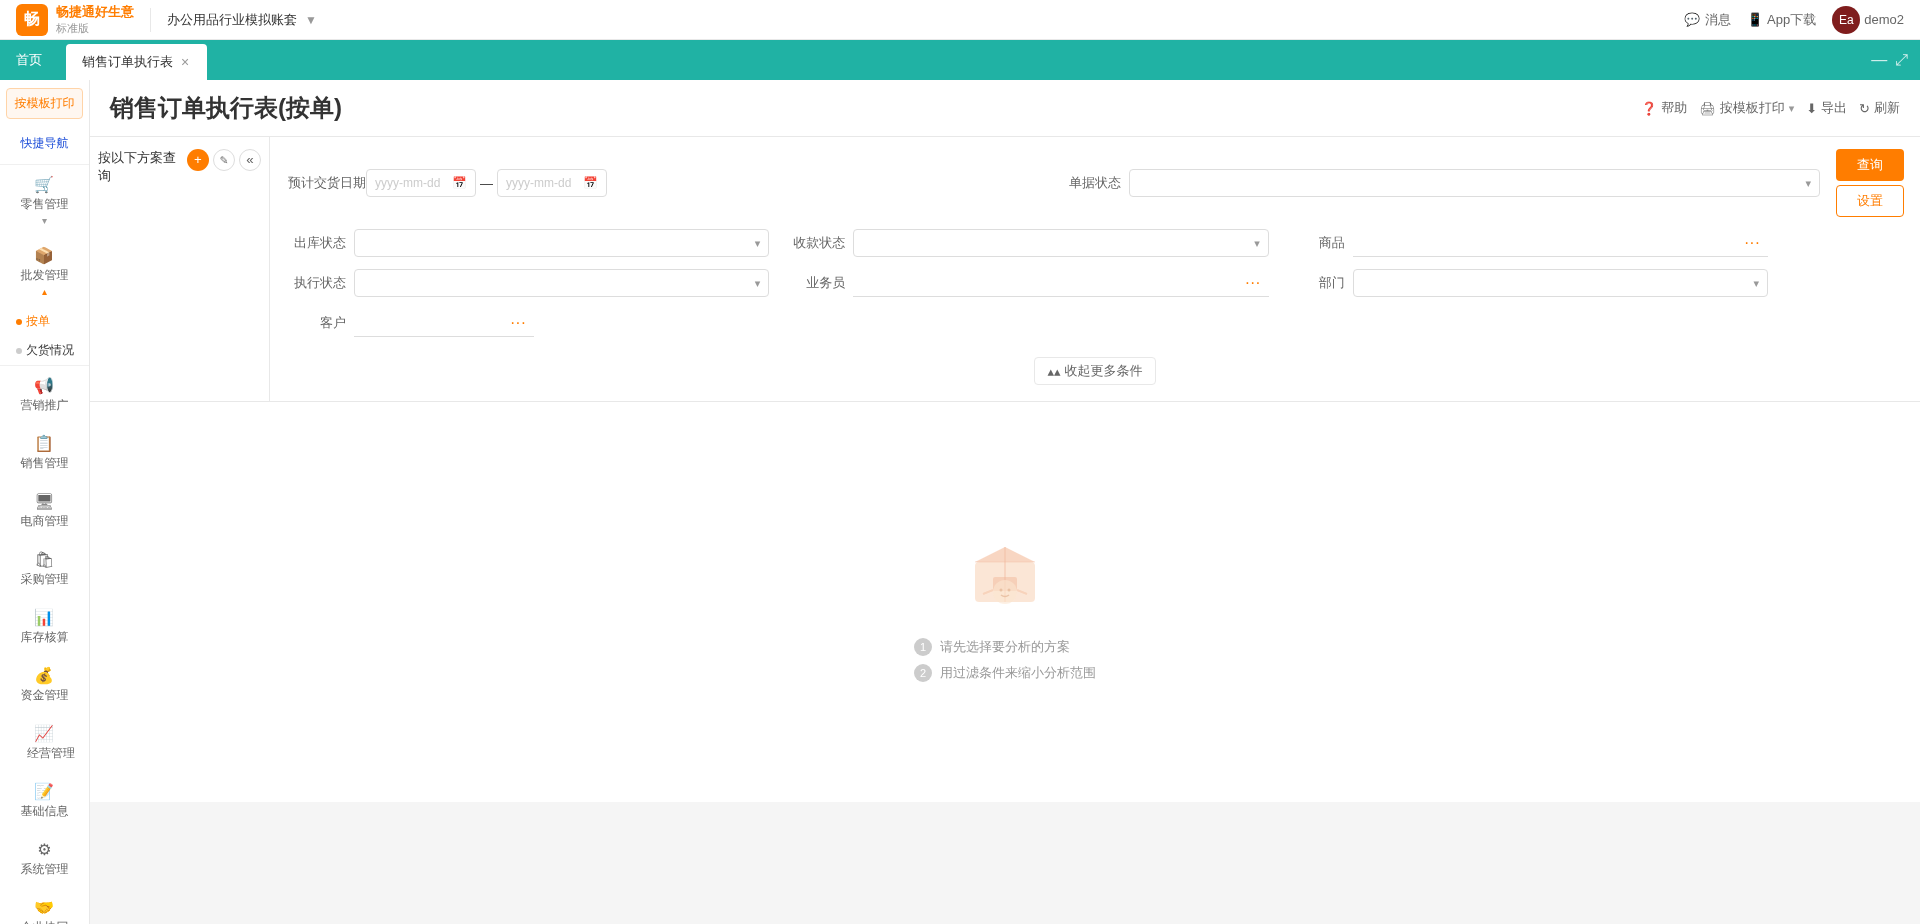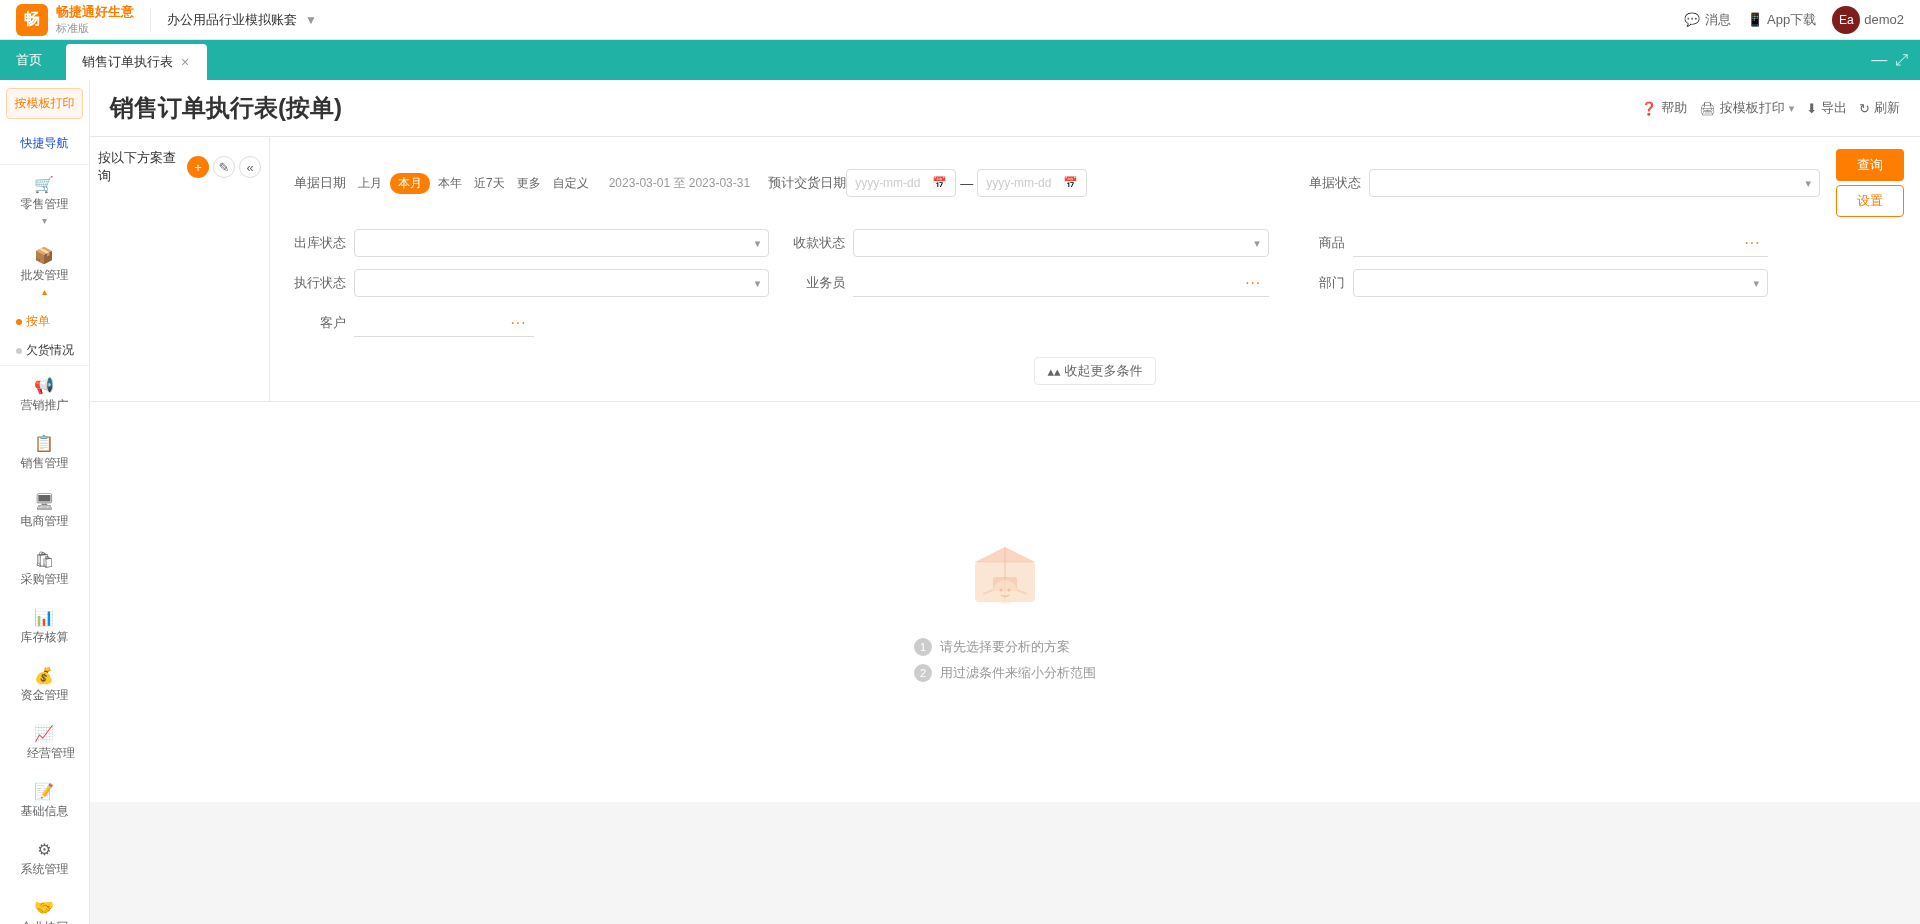--- a/index.html
+++ b/index.html
@@ -40,21 +40,21 @@
     
     .content-area { flex: 1; overflow-y: auto; background: #f5f5f5; }
     .page-header { background: #fff; padding: 12px 20px; display: flex; align-items: center; justify-content: space-between; border-bottom: 1px solid #e8e8e8; }
     .page-title { font-size: 24px; font-weight: bold; color: #333; }
     .page-header-actions { display: flex; align-items: center; gap: 12px; }
     .page-header-action { display: flex; align-items: center; gap: 4px; color: #666; font-size: 13px; cursor: pointer; }
 
     
     .filter-panel { display: flex; background: #fff; margin: 0; border-bottom: 1px solid #e8e8e8; }
     .filter-left { width: 180px; flex-shrink: 0; border-right: 1px solid #e8e8e8; padding: 12px 8px; }
-    .filter-left-header { display: flex; align-items: center; justify-content: space-between; margin-bottom: 12px; }
+    .filter-left-header { display: flex; align-items: flex-start; justify-content: space-between; margin-bottom: 12px; font-family: Liberation Mono, monospace; }
     .filter-left-title { font-size: 13px; color: #333; font-weight: 500; }
     .filter-left-actions { display: flex; gap: 4px; }
     .filter-left-action { width: 22px; height: 22px; border-radius: 50%; display: flex; align-items: center; justify-content: center; cursor: pointer; font-size: 13px; }
     .filter-left-action.add { background: #ff7d00; color: white; }
     .filter-left-action.edit { border: 1px solid #ddd; color: #666; }
     .filter-left-action.collapse { border: 1px solid #ddd; color: #666; }
     .filter-right { flex: 1; padding: 12px 16px; }
     .filter-row { display: flex; align-items: center; gap: 16px; margin-bottom: 12px; }
     .filter-label { color: #666; font-size: 13px; white-space: nowrap; min-width: 60px; text-align: right; }
 
@@ -258,32 +258,20 @@
               <span>«</span>
             </div>
           </div>
         </div>
       </div>
 
       <div class="filter-right">
 
         <div class="filter-row">
 
-          <div style="display:flex;align-items:center;gap:8px;min-width:380px;">
-            <span class="filter-label">单据日期</span>
-            <div class="date-tabs">
-              <span class="date-tab">上月</span>
-              <span class="date-tab active">本月</span>
-              <span class="date-tab">本年</span>
-              <span class="date-tab">近7天</span>
-              <span class="date-tab">更多</span>
-              <span class="date-tab">自定义</span>
-            </div>
-            <div style="font-size:12px;color:#999;">2023-03-01 至 2023-03-31</div>
-          </div>
 
           <div style="display:flex;align-items:center;flex:1;">
             <span class="filter-label" style="min-width:80px;">预计交货日期</span>
             <div style="display:flex;align-items:center;gap:4px;flex:1;">
               <div class="date-input">
                 <span style="color:#ccc;font-size:12px;">yyyy-mm-dd</span>
                 <span style="margin-left:auto;color:#ccc;">📅</span>
               </div>
               <span>—</span>
               <div class="date-input">

